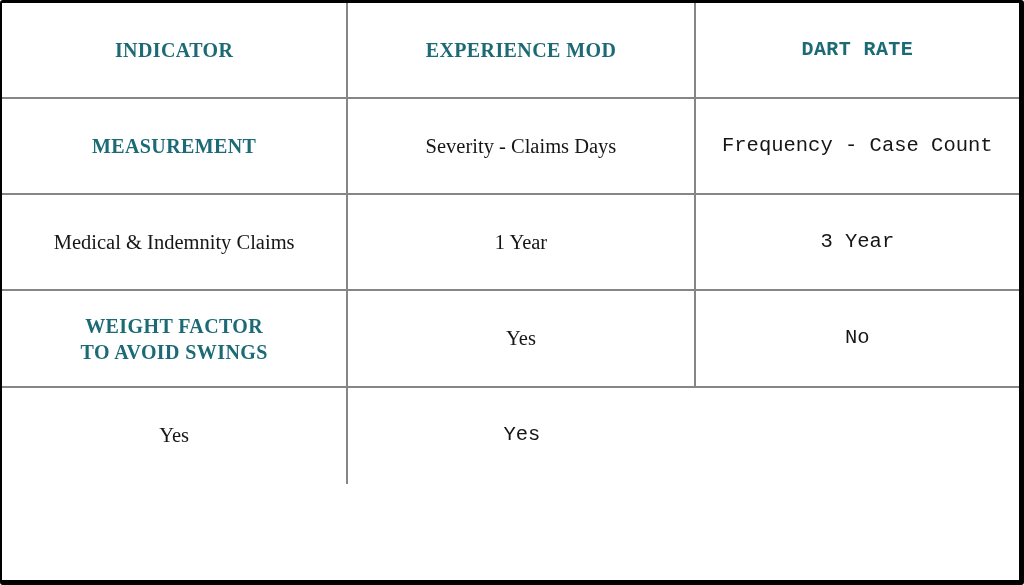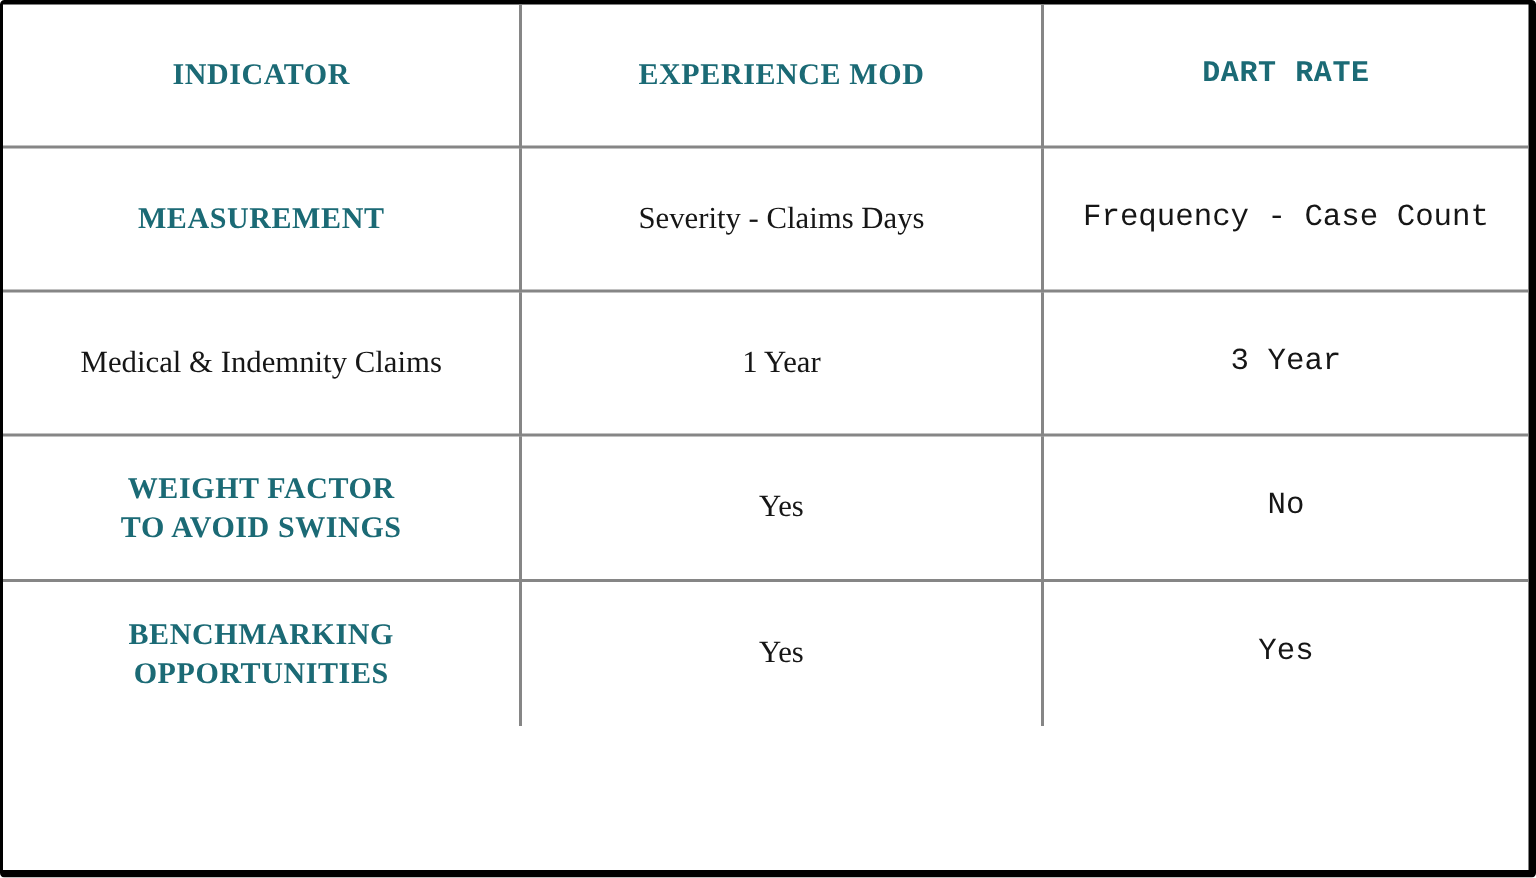--- a/index.html
+++ b/index.html
@@ -78,20 +78,18 @@
       <div class="cell val">Medical &amp; Indemnity Claims</div>
 
       <div class="cell val">1 Year</div>
       <div class="cell val col-last">3 Year</div>
 
       <div class="cell head">WEIGHT FACTOR
 TO AVOID SWINGS</div>
       <div class="cell val">Yes</div>
       <div class="cell val col-last">No</div>
 
-      <div class="cell head row-last">BENCHMARKING
-OPPORTUNITIES</div>
       <div class="cell val row-last">Yes</div>
       <div class="cell val col-last row-last">Yes</div>
 
     </div>
   </div>
 </div>
 
 </body></html>

